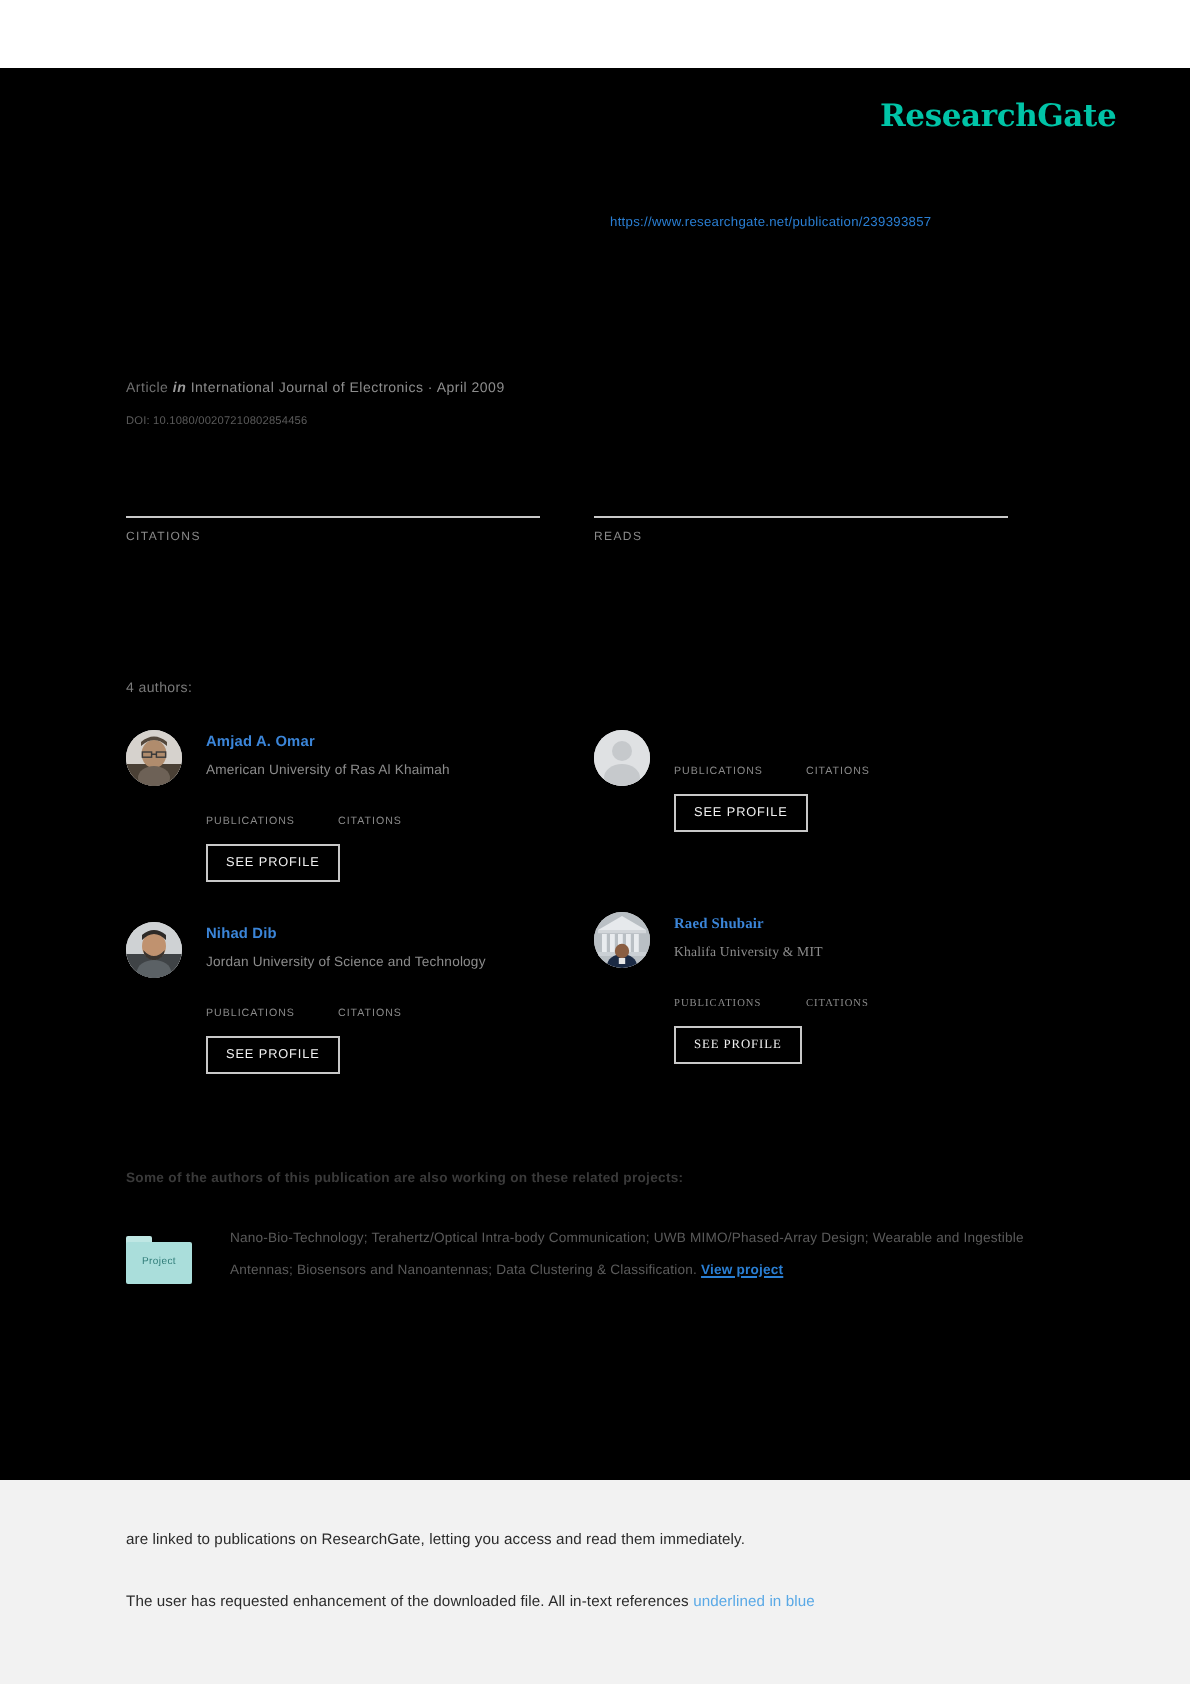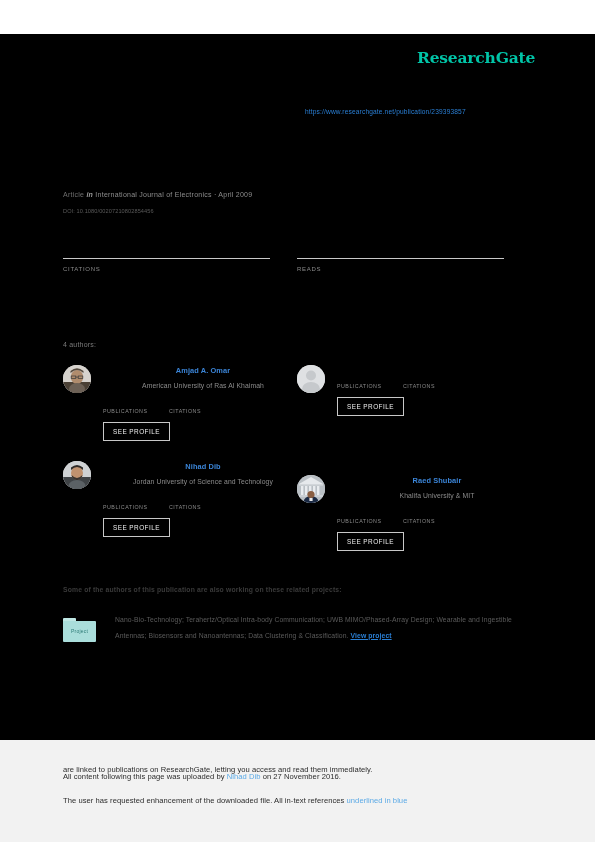--- a/index.html
+++ b/index.html
@@ -34,21 +34,21 @@
     left: 0;
     top: 740px;
     width: 595px;
     height: 102px;
     background: #f2f2f2;
   }
 
   
   .brand {
     position: absolute;
-    left: 417px;
+    left: 440px;
     top: 48px;
     font-family: "DejaVu Serif", serif;
     font-weight: bold;
     font-size: 15.5px;
     letter-spacing: -0.2px;
     color: #00c4a7;
     white-space: nowrap;
   }
 
   
@@ -136,38 +136,37 @@
     letter-spacing: 0.2px;
     color: #7b7b7b;
   }
   .author {
     position: absolute;
     width: 240px;
   }
   .author.a0 { left: 63px;  top: 365px; }
   .author.a1 { left: 297px; top: 365px; }
   .author.a2 { left: 63px;  top: 461px; }
-  .author.a3 { left: 297px; top: 475px; }
+  .author.a3 { left: 297px; top: 456px; font-family: Liberation Serif, serif; }
 
   .avatar {
     position: absolute;
     left: 0;
     top: 0;
     width: 28px;
     height: 28px;
     border-radius: 50%;
     overflow: hidden;
     background: #d8dadc;
   }
   .avatar svg { display: block; }
 
   .author-body {
     margin-left: 40px;
     padding-top: 1px;
-    text-align: center;
   }
   .author-name {
     font-size: 7.4px;
     font-weight: bold;
     color: #3b85d8;
     letter-spacing: 0.1px;
     line-height: 10px;
   }
   .author-aff {
     font-size: 6.8px;
@@ -437,21 +436,18 @@
       <div class="folder-tab"></div>
       <div class="folder-body"></div>
       <div class="folder-label">Project</div>
     </div>
     <div class="project-text">
       <span>Nano-Bio-Technology; Terahertz/Optical Intra-body Communication; UWB MIMO/Phased-Array Design; Wearable and Ingestible Antennas; Biosensors and Nanoantennas; Data Clustering &amp; Classification.</span>
       <span class="view-project">View project</span>
     </div>
   </div>
 
-  <div class="footer-line l1">
-    <span>All content following this page was uploaded by </span><span class="lnk">Nihad Dib</span><span> on 27 November 2016.</span>
-  </div>
   <div class="footer-line l2">
     <span>The user has requested enhancement of the downloaded file. All in-text references </span><span class="lnk">underlined in blue</span>
   </div>
   <div class="footer-line l3">are linked to publications on ResearchGate, letting you access and read them immediately.</div>
 
 </div>
 
 </body></html>

